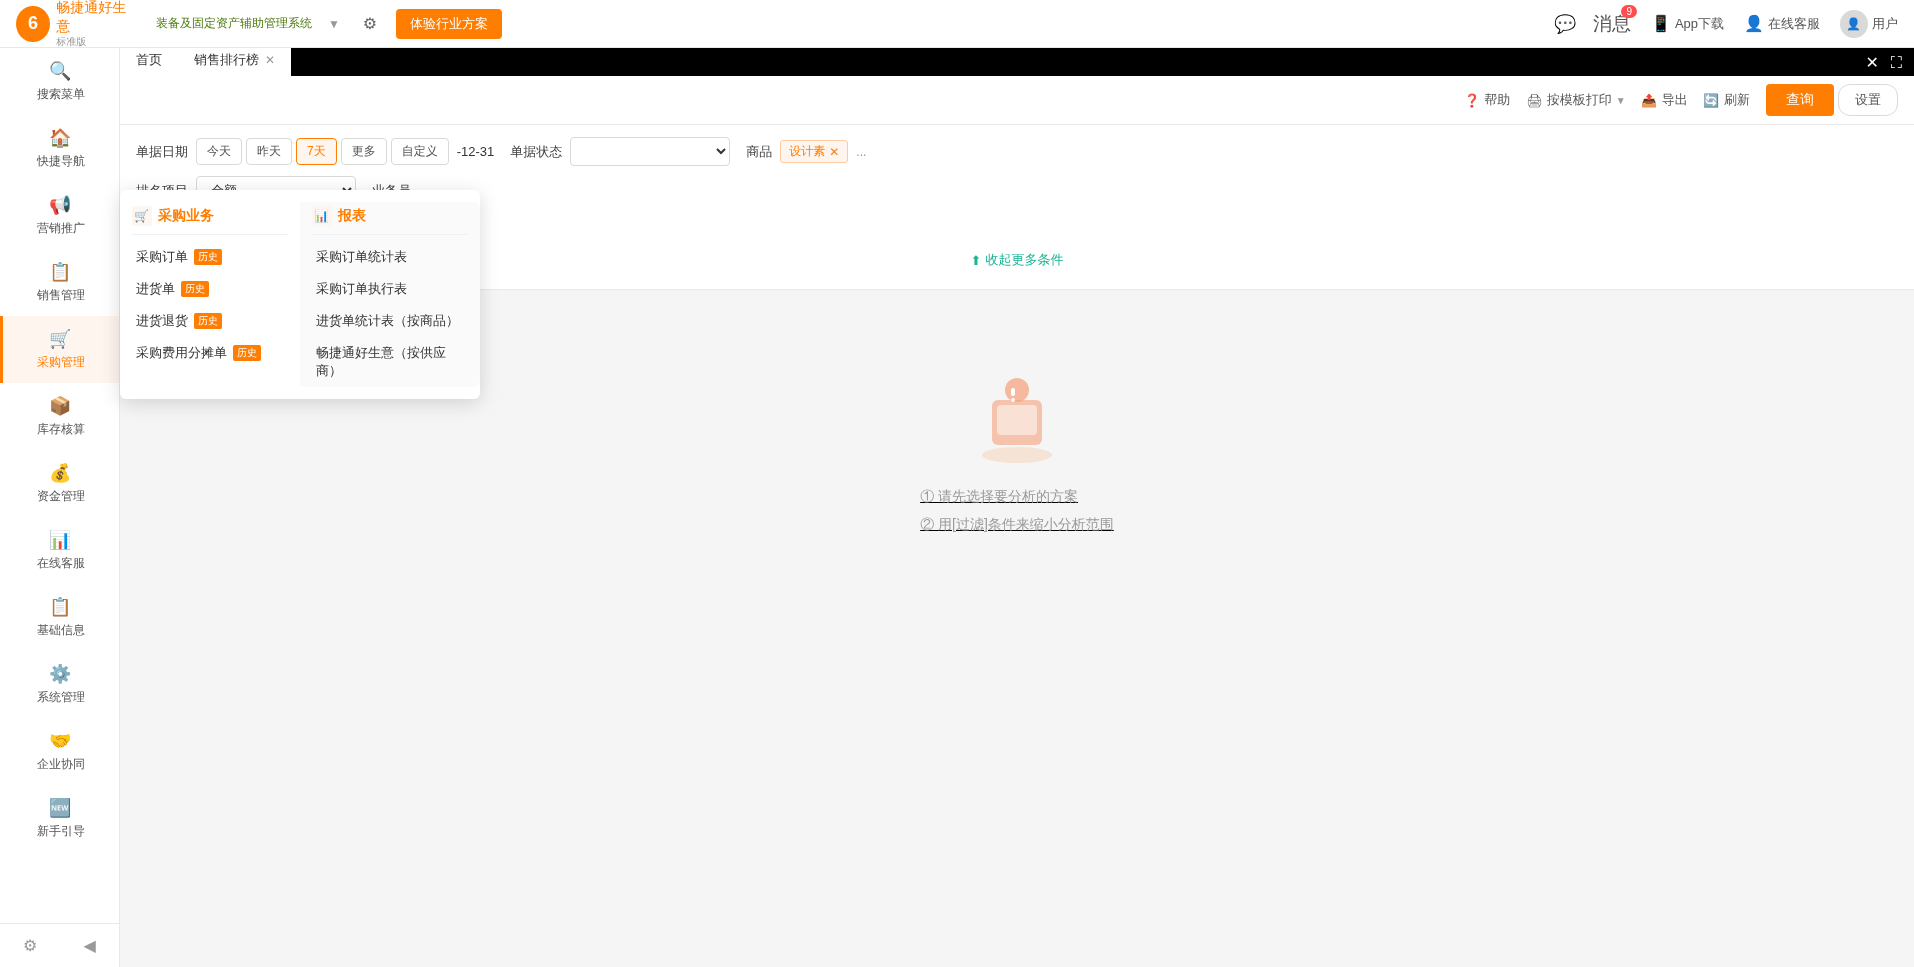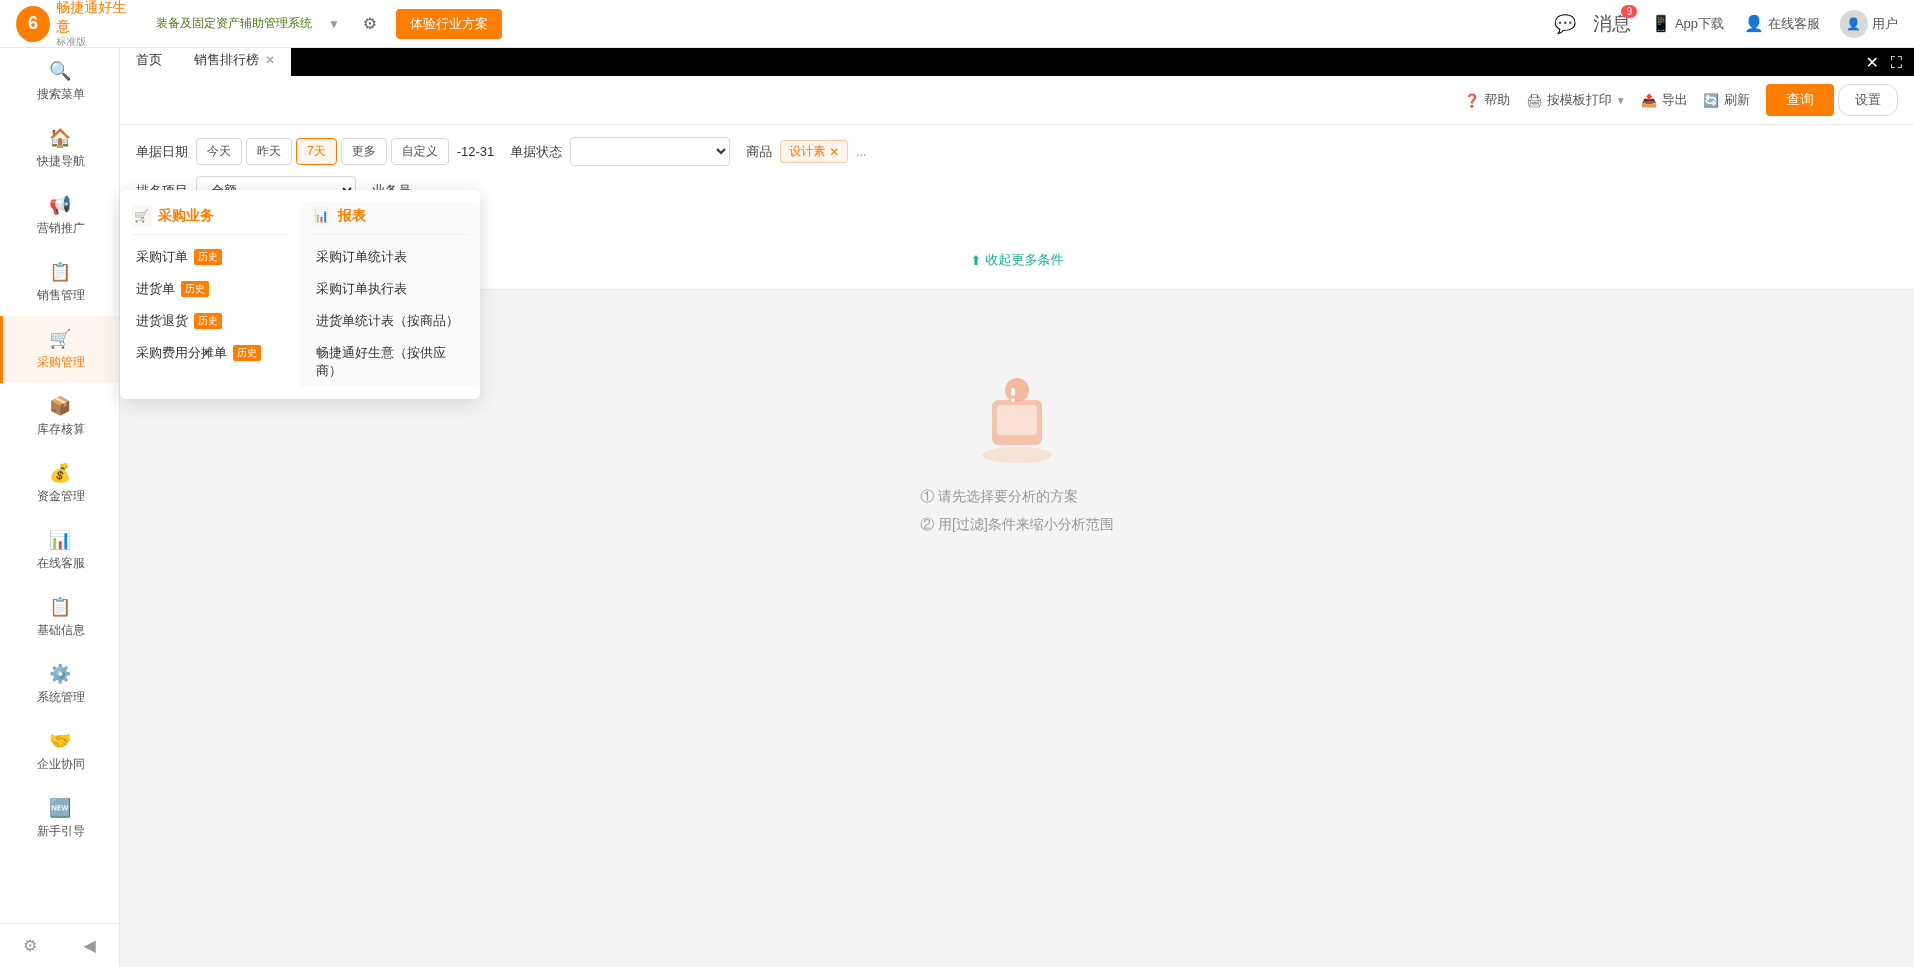--- a/index.html
+++ b/index.html
@@ -307,20 +307,21 @@
     }
 
     
     .empty-state {
       display: flex;
       flex-direction: column;
       align-items: center;
       justify-content: center;
       padding: 80px 0;
       gap: 12px;
+      text-decoration: underline;
     }
     .empty-icon {
       width: 100px;
       height: 100px;
     }
     .empty-text {
       color: #999;
       font-size: 14px;
       line-height: 2;
       text-align: left;

